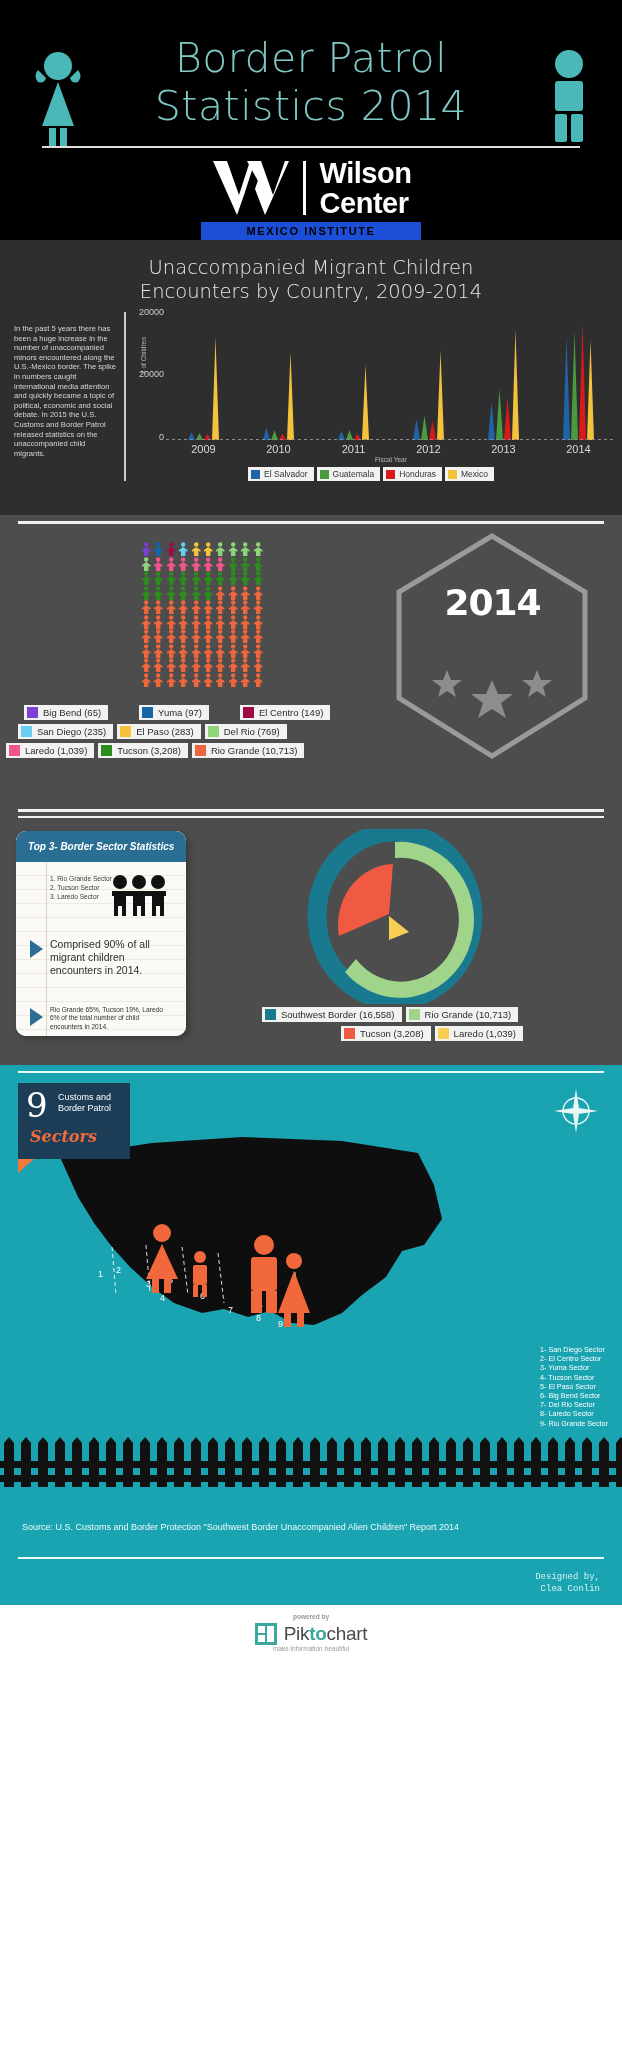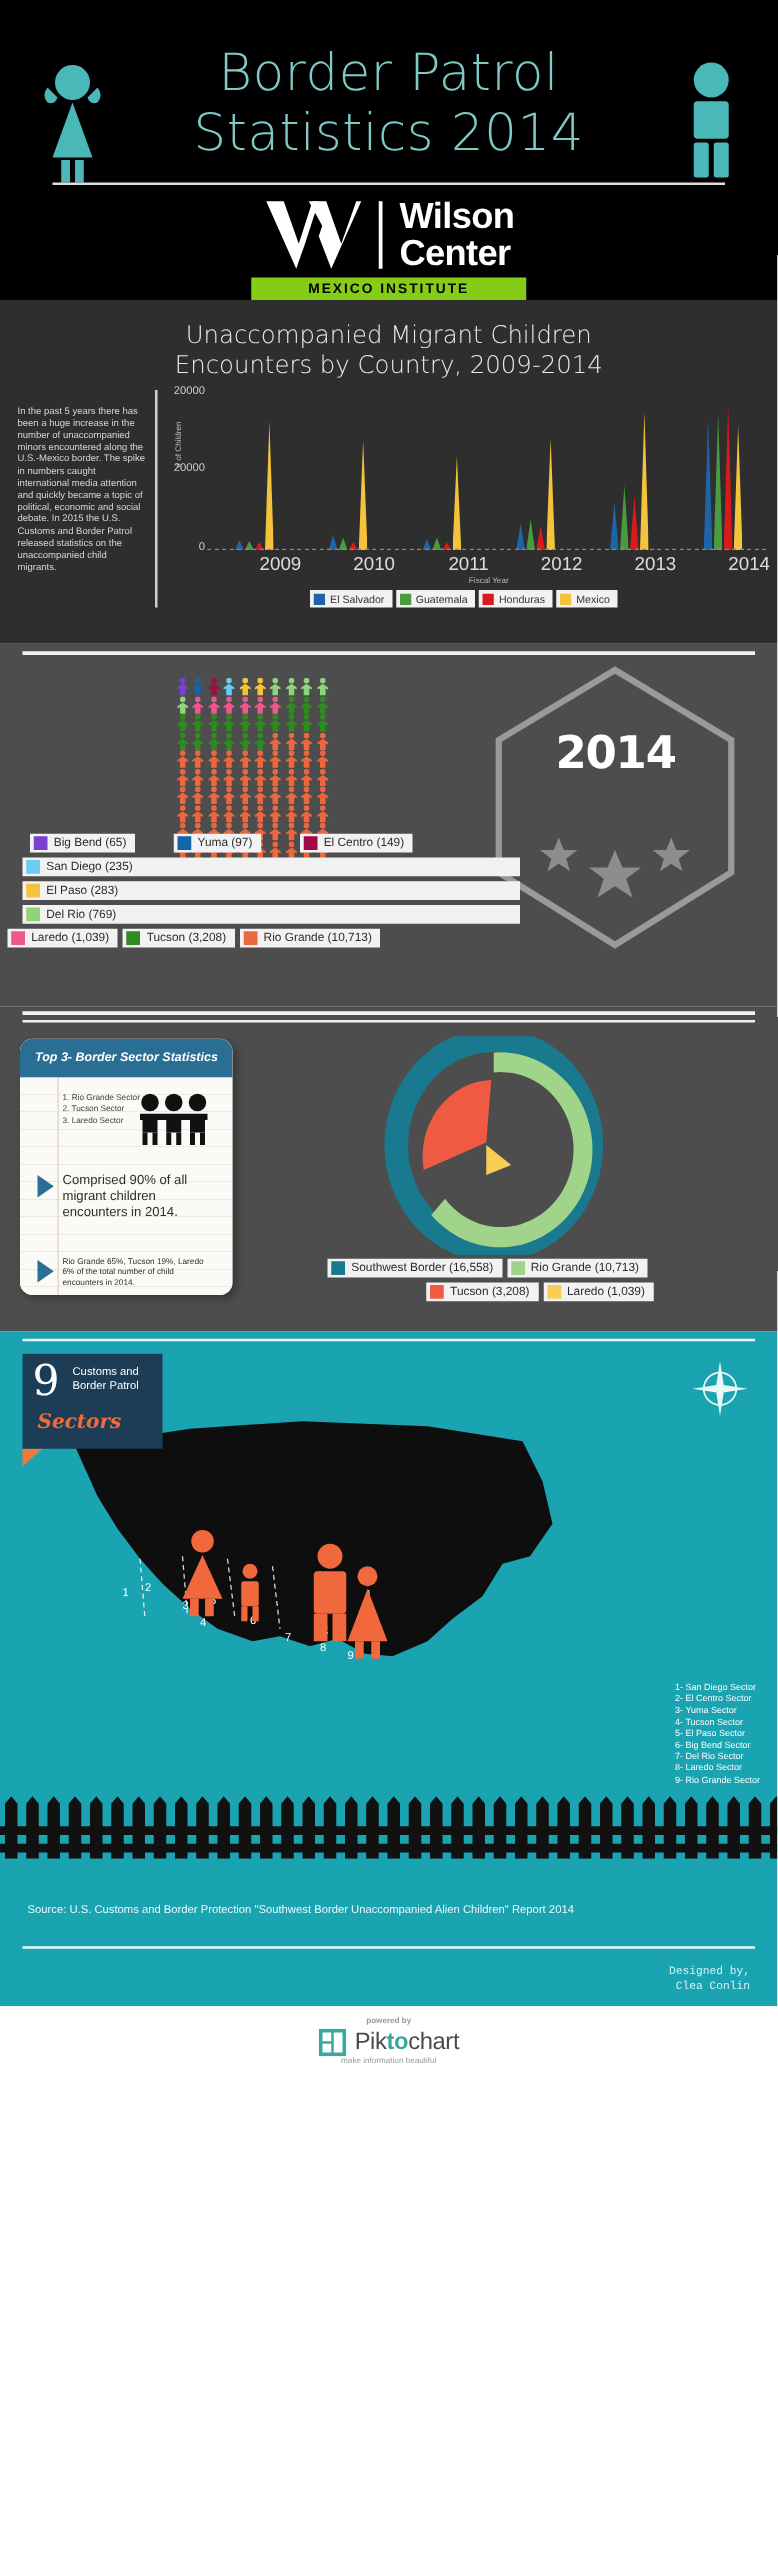--- a/index.html
+++ b/index.html
@@ -40,21 +40,21 @@
   .logo-div { width: 3px; height: 54px; background: #fff; }
   .logo-text {
     color: #ffffff; font-weight: bold; font-size: 29px;
     line-height: 30px; letter-spacing: -0.5px;
   }
   .mex-inst {
     position: absolute; top: 222px; left: 0; right: 0;
     display: flex; justify-content: center;
   }
   .mex-inst span {
-    background: #84cc16; color: #000000; font-weight: bold;
+    background: #1d4ed8; color: #000000; font-weight: bold;
     font-size: 11px; letter-spacing: 1.6px; padding: 3px 46px;
   }
 
   
   .sec-chart { background: #2e2e2e; height: 275px; position: relative; }
   .chart-title {
     text-align: center; color: #e9e9e9; font-weight: 300;
     font-family: "DejaVu Sans", sans-serif;
     font-size: 19.5px; line-height: 24px; padding-top: 16px;
   }
@@ -76,21 +76,21 @@
   .yt-mid { top: 57px; }
   .yt-zero { top: 120px; }
   .bars { position: absolute; left: 0; right: 0; bottom: 0; height: 128px; display: flex; align-items: flex-end; }
   .ygroup { flex: 1; display: flex; align-items: flex-end; justify-content: center; gap: 1px; }
   .bar { width: 7px; }
   .axis-line {
     position: absolute; left: 0; right: 0; bottom: 0; height: 1px;
     background: repeating-linear-gradient(to right,#8a8a8a 0 3px,transparent 3px 6px);
   }
   .xticks { margin-left: 34px; display: flex; }
-  .xticks div { flex: 1; text-align: right; color: #dcdcdc; font-size: 15px; padding-top: 3px; }
+  .xticks div { flex: 1; text-align: center; color: #dcdcdc; font-size: 11px; padding-top: 3px; }
   .xlab { text-align: center; color: #b9b9b9; font-size: 6.5px; margin-left: 34px; padding-top: 1px; }
   .legend { display: flex; justify-content: center; gap: 3px; margin-top: 4px; padding-right: 6px; }
   .lgi {
     background: #f2f2f2; display: flex; align-items: center; gap: 4px;
     padding: 2px 6px 2px 3px; font-size: 8.5px; color: #333;
   }
   .sw { width: 9px; height: 9px; display: inline-block; }
 
   
   .sec-pict { background: #4d4d4d; height: 290px; position: relative; padding-top: 6px; }
@@ -115,21 +115,21 @@
   .sect-legend {
     position: absolute; left: 6px; bottom: 6px; width: 410px;
   }
   .slrow { display: flex; gap: 4px; margin-bottom: 4px; }
   .sli {
     background: #f2f2f2; display: flex; align-items: center; gap: 5px;
     padding: 2px 7px 2px 3px; font-size: 9.5px; color: #2b2b2b;
   }
   .slsw { width: 11px; height: 11px; display: inline-block; }
   .r1 { justify-content: flex-start; padding-left: 18px; gap: 31px; }
-  .r2 { justify-content: flex-start; padding-left: 12px; flex-direction: column; }
+  .r2 { justify-content: flex-start; padding-left: 12px; }
   .r3 { justify-content: flex-start; padding-left: 0px; }
 
   
   .sec-top3 { background: #4d4d4d; height: 260px; position: relative; padding-top: 4px; }
   .rule2 { height: 3px; background: #f0f0f0; margin: 0 18px; }
   .rule2b { height: 2px; background: #f0f0f0; margin: 4px 18px 0 18px; }
   .card {
     position: absolute; left: 16px; top: 26px; width: 170px; height: 205px;
     background: #fbfaf6; border-radius: 10px; overflow: hidden;
     box-shadow: 3px 3px 6px rgba(0,0,0,0.28);

